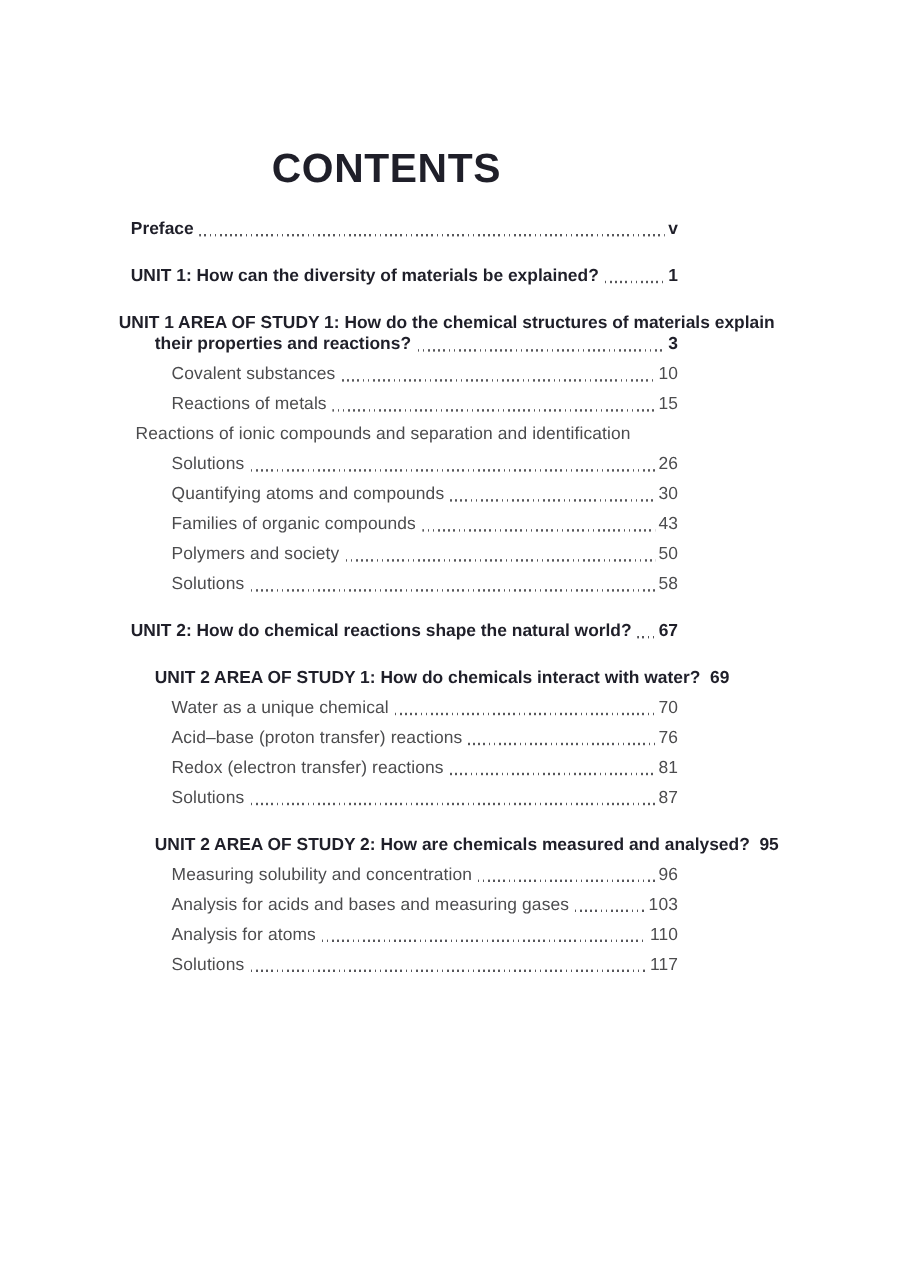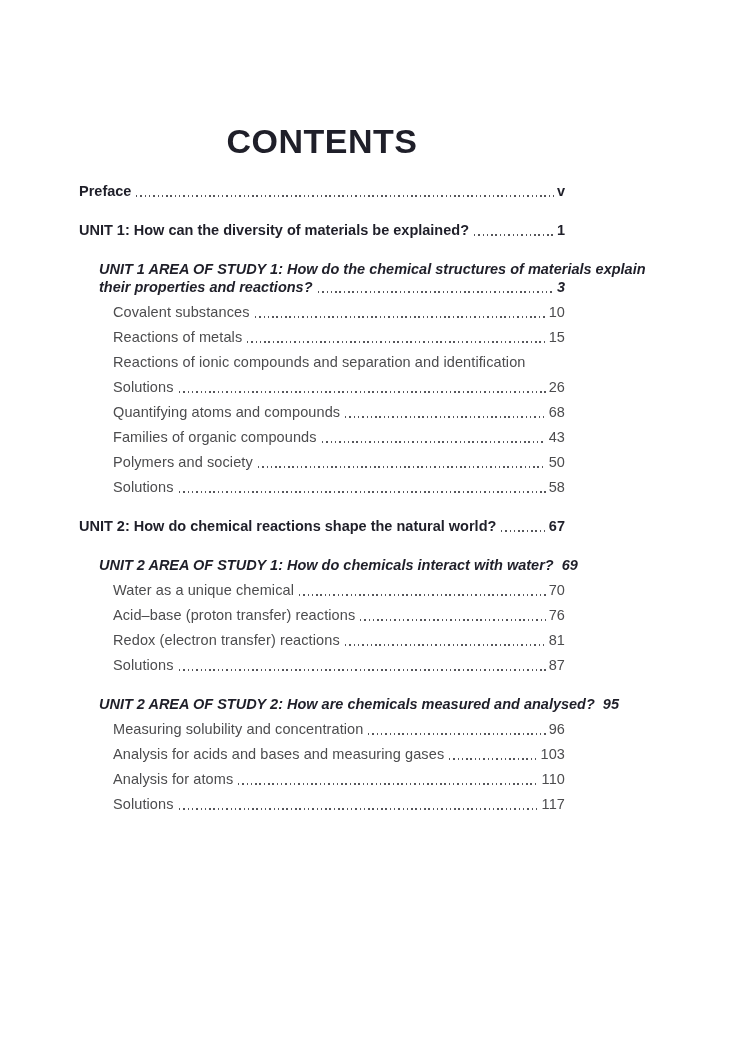--- a/index.html
+++ b/index.html
@@ -34,28 +34,28 @@
     line-height: 18px;
     letter-spacing: 0.1px;
     color: var(--regular-color, #4c4c4e);
   }
   .toc-entry.bold {
     font-weight: 700;
     color: var(--bold-color, #1f1f29);
     letter-spacing: 0px;
   }
   .toc-entry.section-gap { margin-top: 21px; }
-  .toc-entry.level-1 { padding-left: 20px; font-style: italic; }
+  .toc-entry.level-1 { padding-left: 20px; }
   .toc-entry.level-2 { padding-left: 34px; }
   .entry-line { white-space: nowrap; }
   .entry-last-line {
     display: flex;
     align-items: baseline;
   }
-  .entry-text { white-space: nowrap; flex: 0 0 auto; }
+  .entry-text { white-space: nowrap; flex: 0 0 auto; margin-left: 30px; }
   .leader {
     flex: 1 1 auto;
     align-self: flex-end;
     height: 1.7px;
     margin: 0 3px 3px 5px;
     background-image: repeating-linear-gradient(
       to right,
       var(--leader-color, #56565a) 0,
       var(--leader-color, #56565a) 1.4px,
       transparent 1.4px,
@@ -114,21 +114,21 @@
         <div class="entry-last-line">
           <span class="entry-text">Solutions</span>
           <span class="leader"></span>
           <span class="page-num">26</span>
         </div>
       </div>
       <div class="toc-entry level-2">
         <div class="entry-last-line">
           <span class="entry-text">Quantifying atoms and compounds</span>
           <span class="leader"></span>
-          <span class="page-num">68</span>
+          <span class="page-num">30</span>
         </div>
       </div>
       <div class="toc-entry level-2">
         <div class="entry-last-line">
           <span class="entry-text">Families of organic compounds</span>
           <span class="leader"></span>
           <span class="page-num">43</span>
         </div>
       </div>
       <div class="toc-entry level-2">

